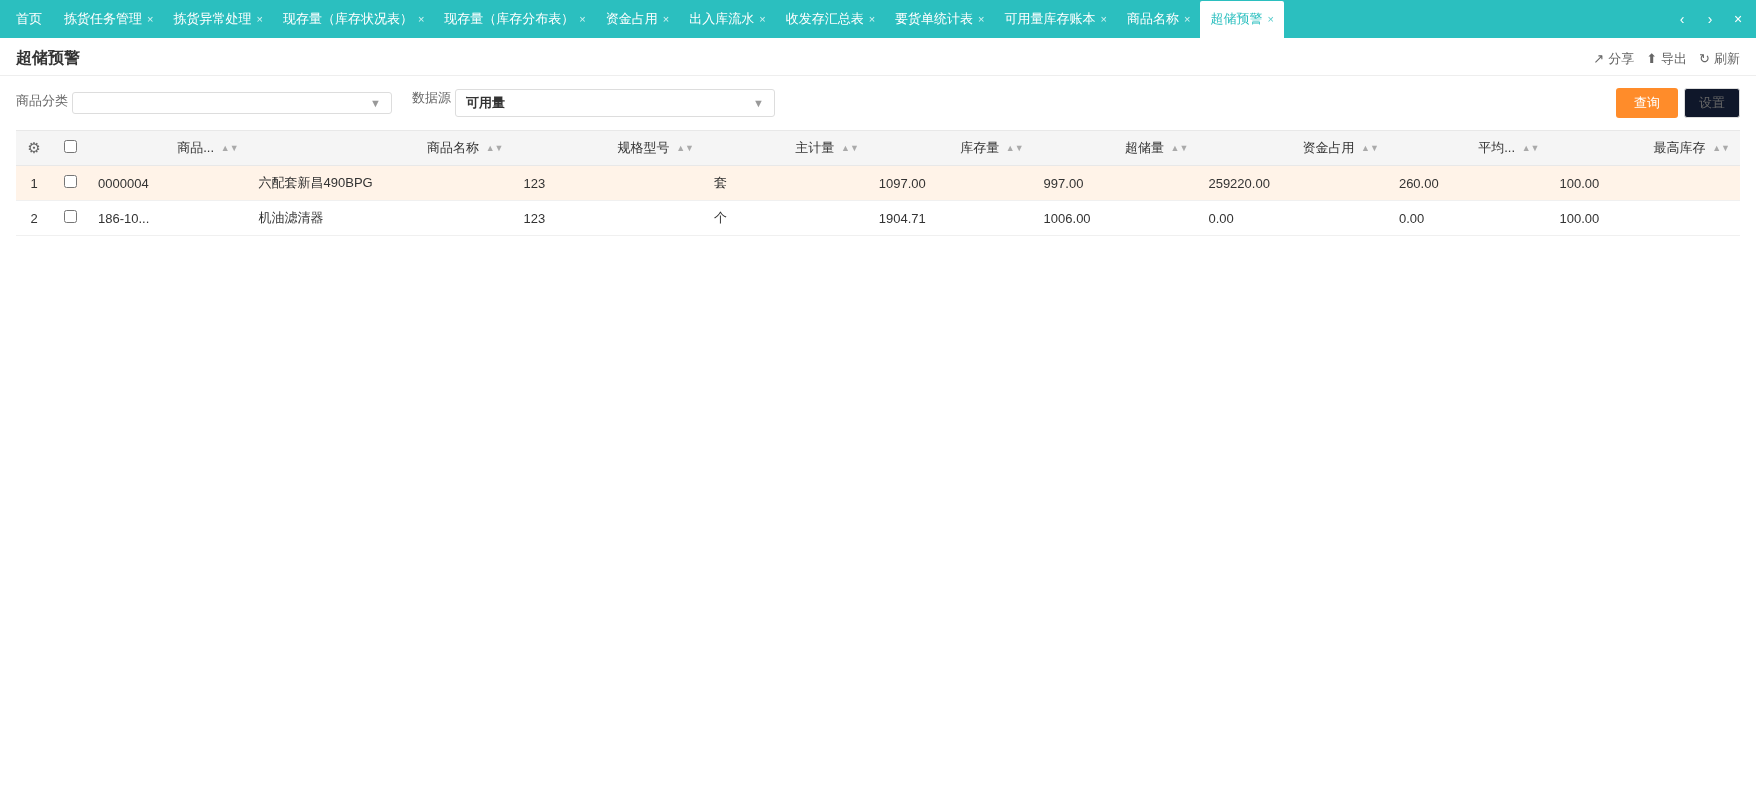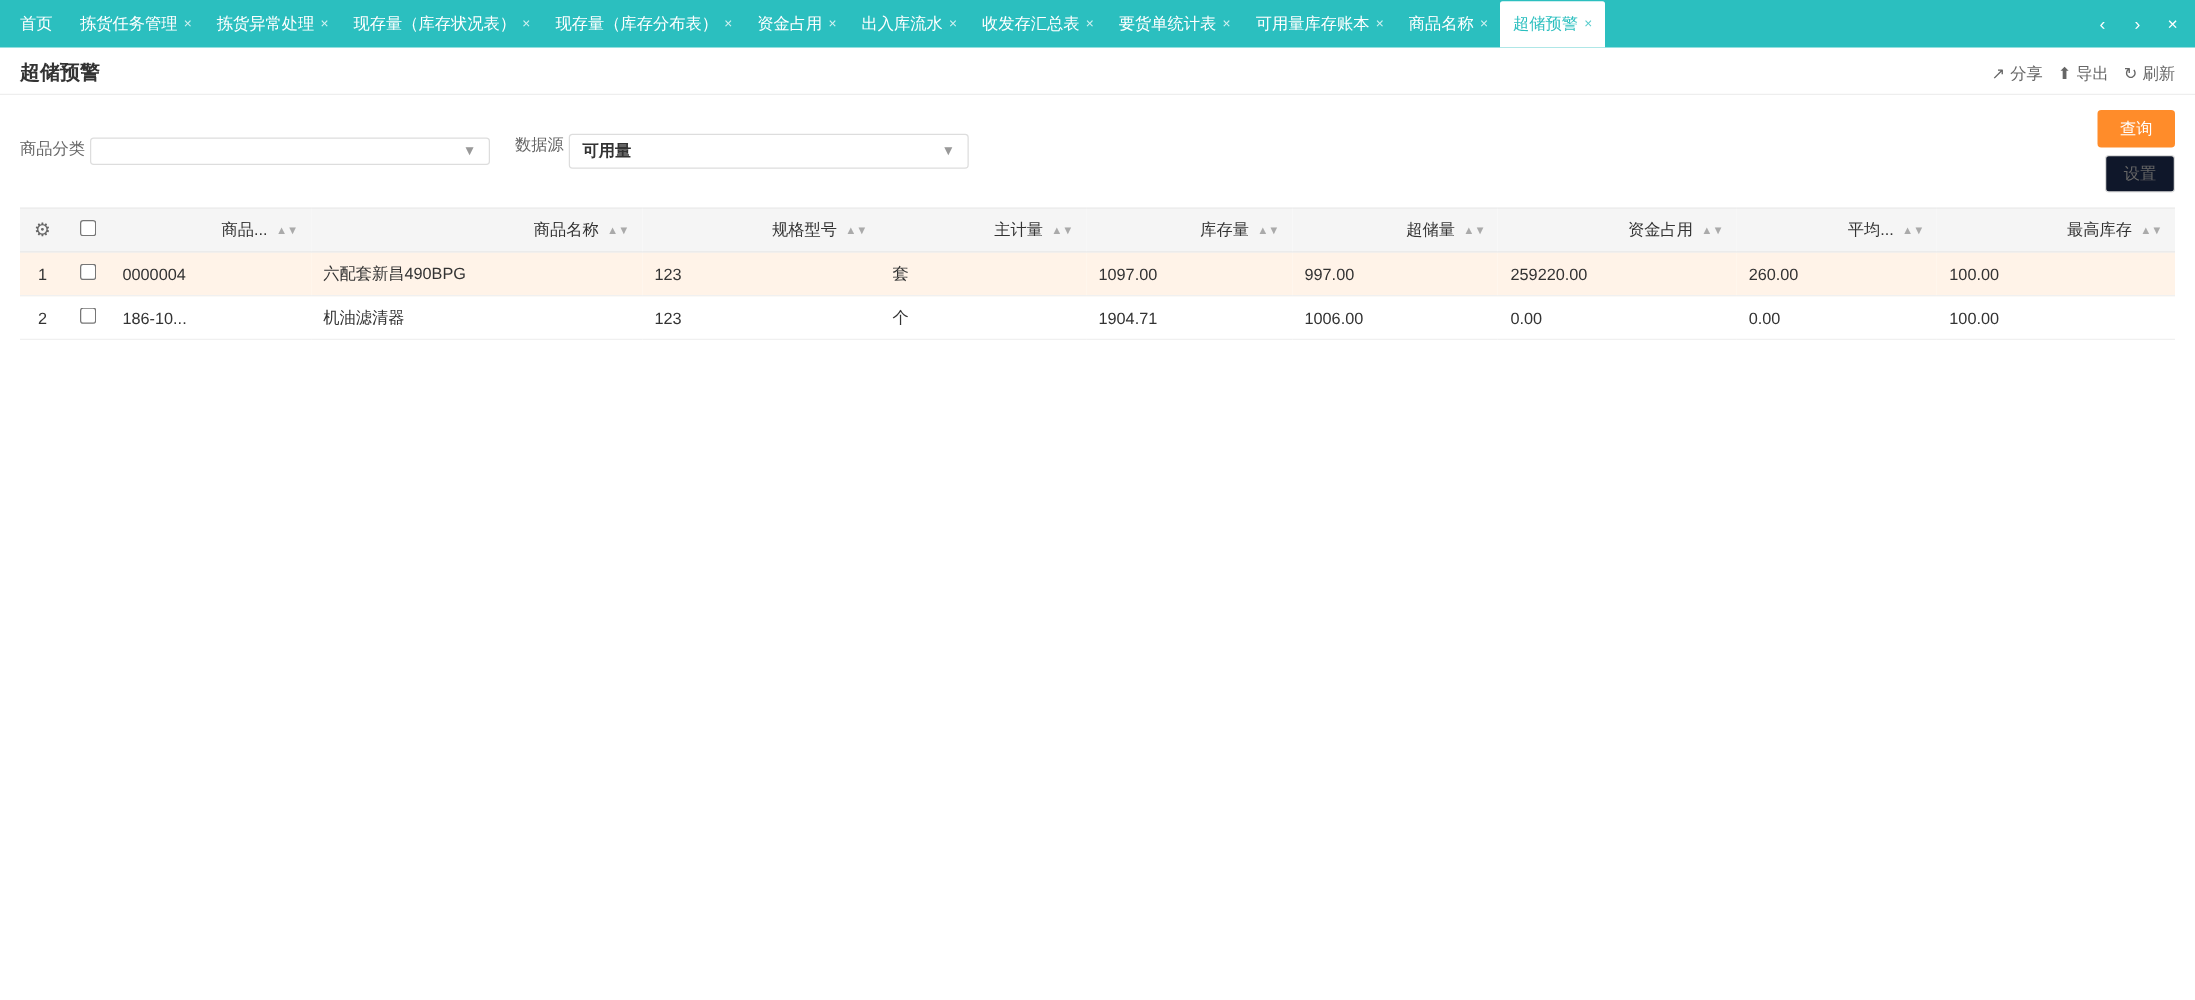--- a/index.html
+++ b/index.html
@@ -135,21 +135,21 @@
       color: #666;
       border: 1px solid #ddd;
       border-radius: 3px;
       padding: 5px 14px;
       cursor: pointer;
       font-size: 13px;
     }
 
     .filter-actions {
       display: flex;
-      flex-direction: column;
+      flex-direction: row;
       gap: 6px;
       margin-left: auto;
       align-items: flex-end;
     }
 
     
     .table-container {
       padding: 0 16px;
     }
     table {

